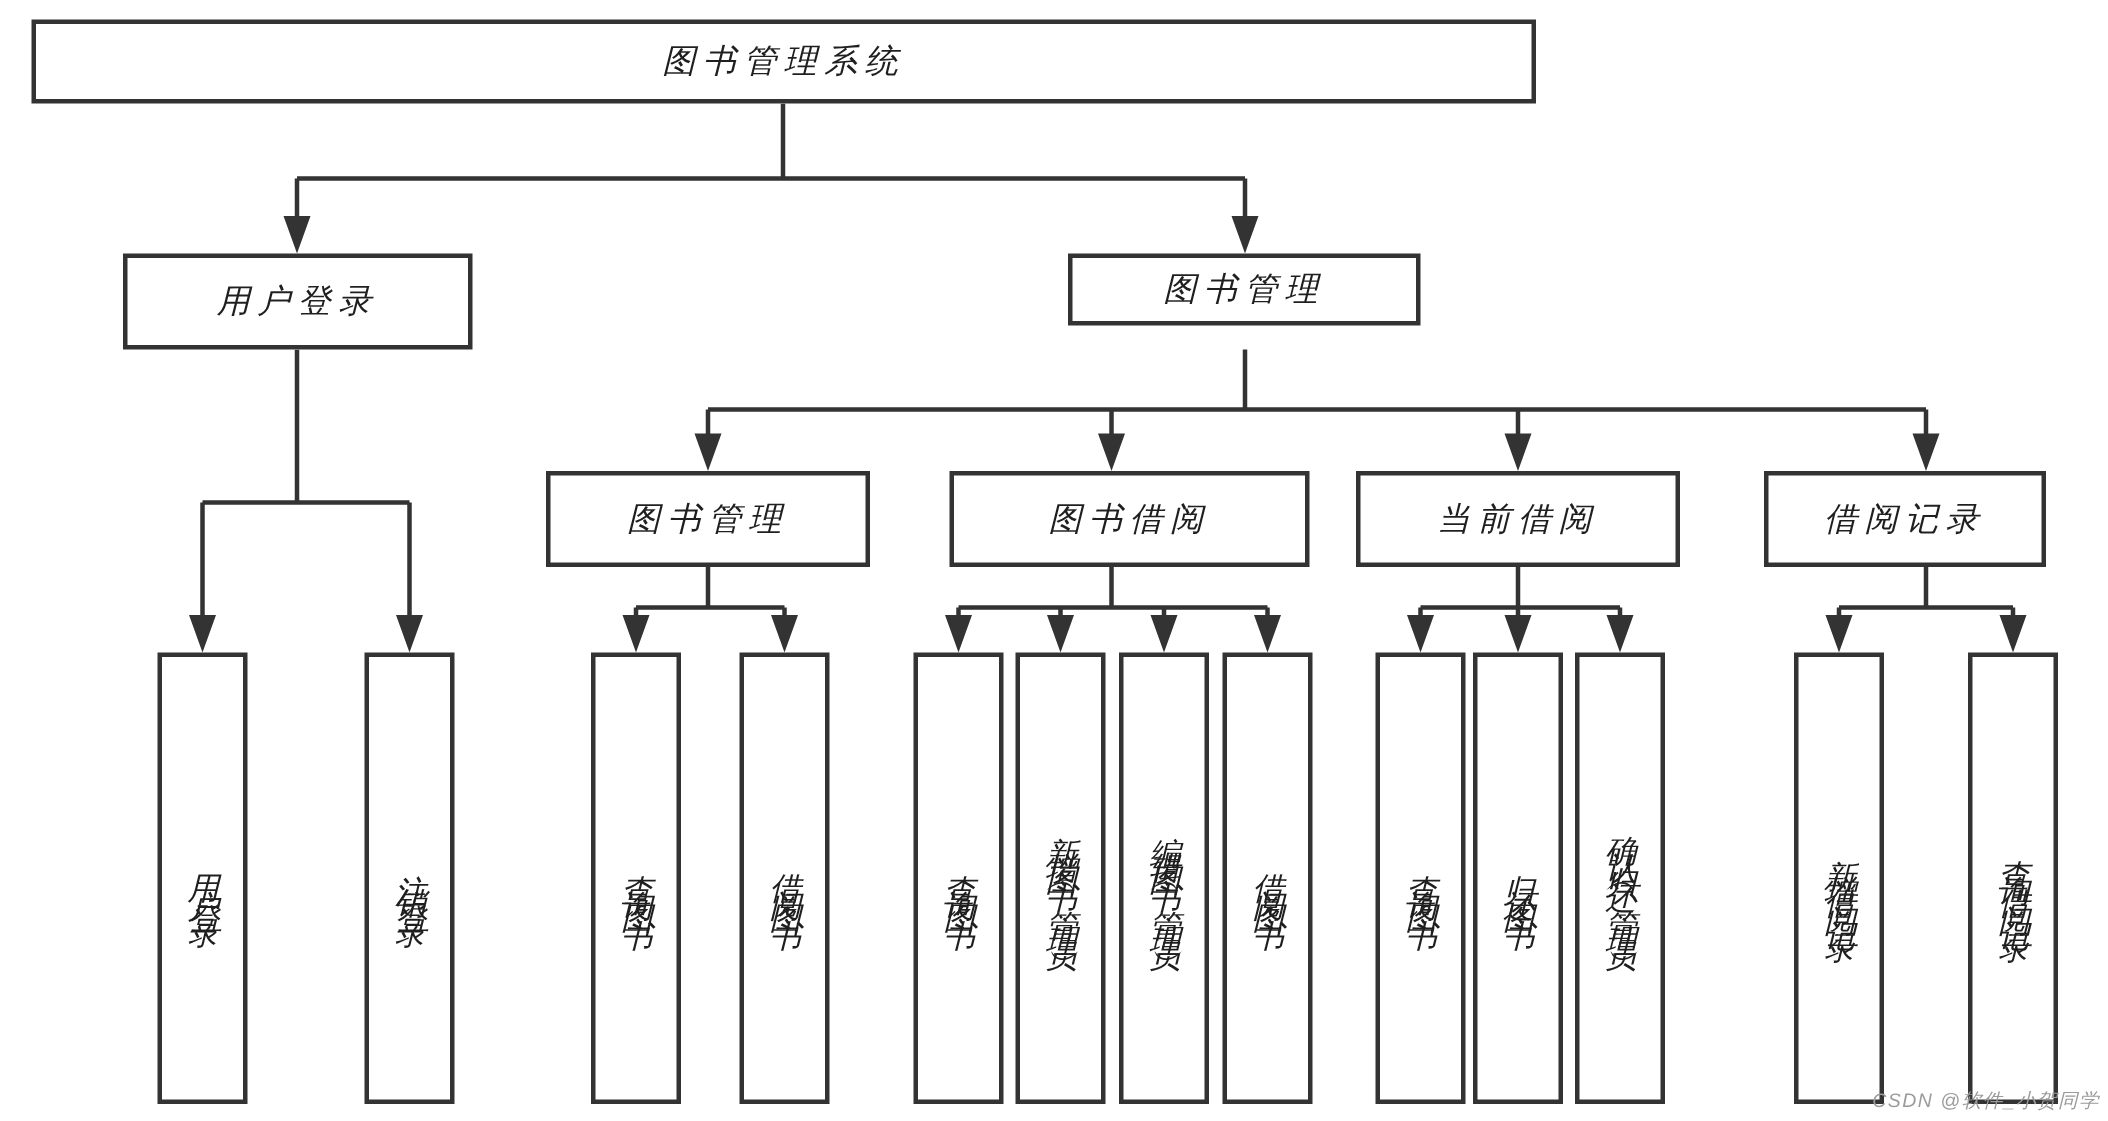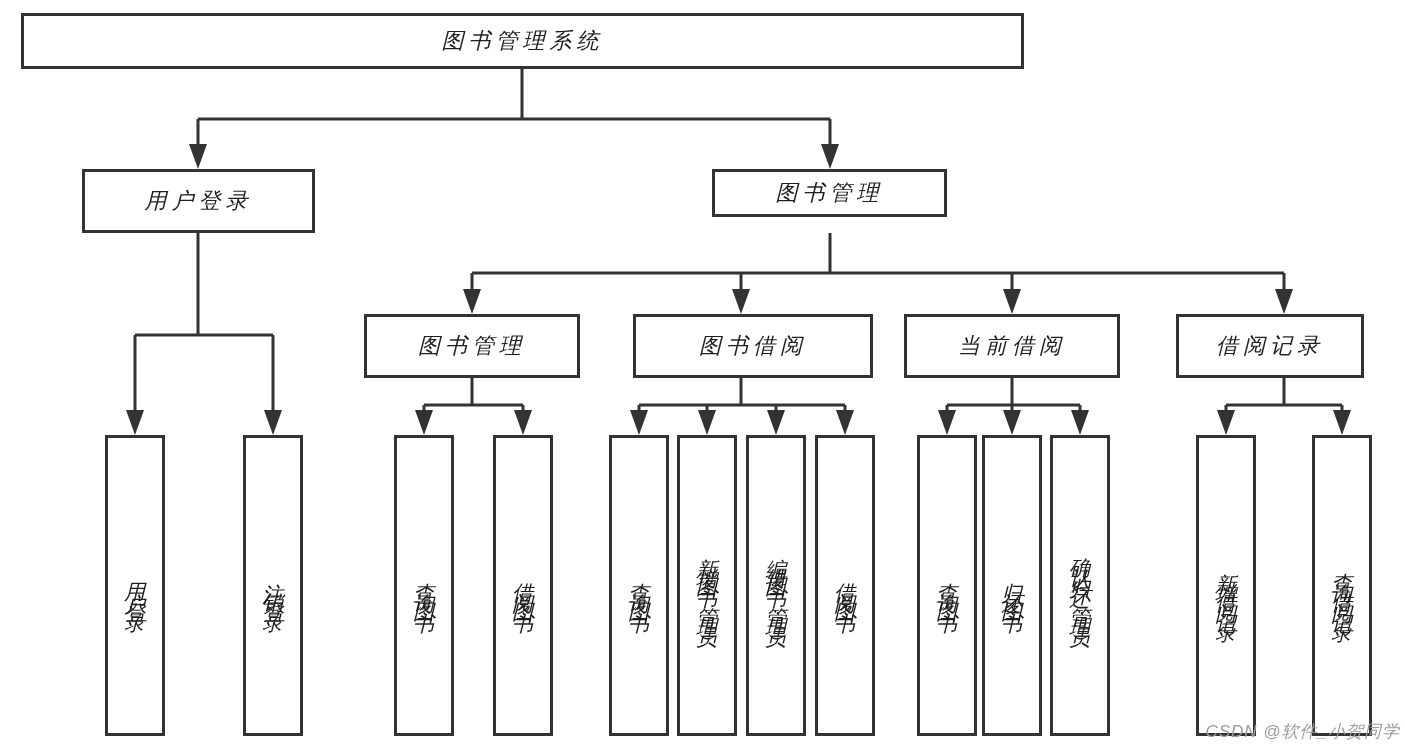--- a/index.html
+++ b/index.html
@@ -21,21 +21,21 @@
     background:#ffffff;display:flex;align-items:center;justify-content:center;
     color:var(--text);
   }
   .hlabel{font-size:22px;letter-spacing:5px;white-space:nowrap;}
   .leaf .vlabel{
     writing-mode:vertical-rl;text-orientation:mixed;
     font-size:21px;letter-spacing:10px;line-height:1;white-space:nowrap;
   }
   .watermark{
     position:absolute;right:5px;bottom:4px;z-index:5;
-    font-size:17px;letter-spacing:1px;color:var(--watermark);white-space:nowrap;
+    font-size:13px;letter-spacing:1px;color:var(--watermark);white-space:nowrap;
   }
 </style>
 </head>
 <body>
 
 <div class="canvas">
 
   <svg class="wires" viewBox="0 0 1405 747" xmlns="http://www.w3.org/2000/svg" aria-hidden="true">
     <path class="line" d="
       M522 69 V119 M198 119 H830 M198 119 V148 M830 119 V148

